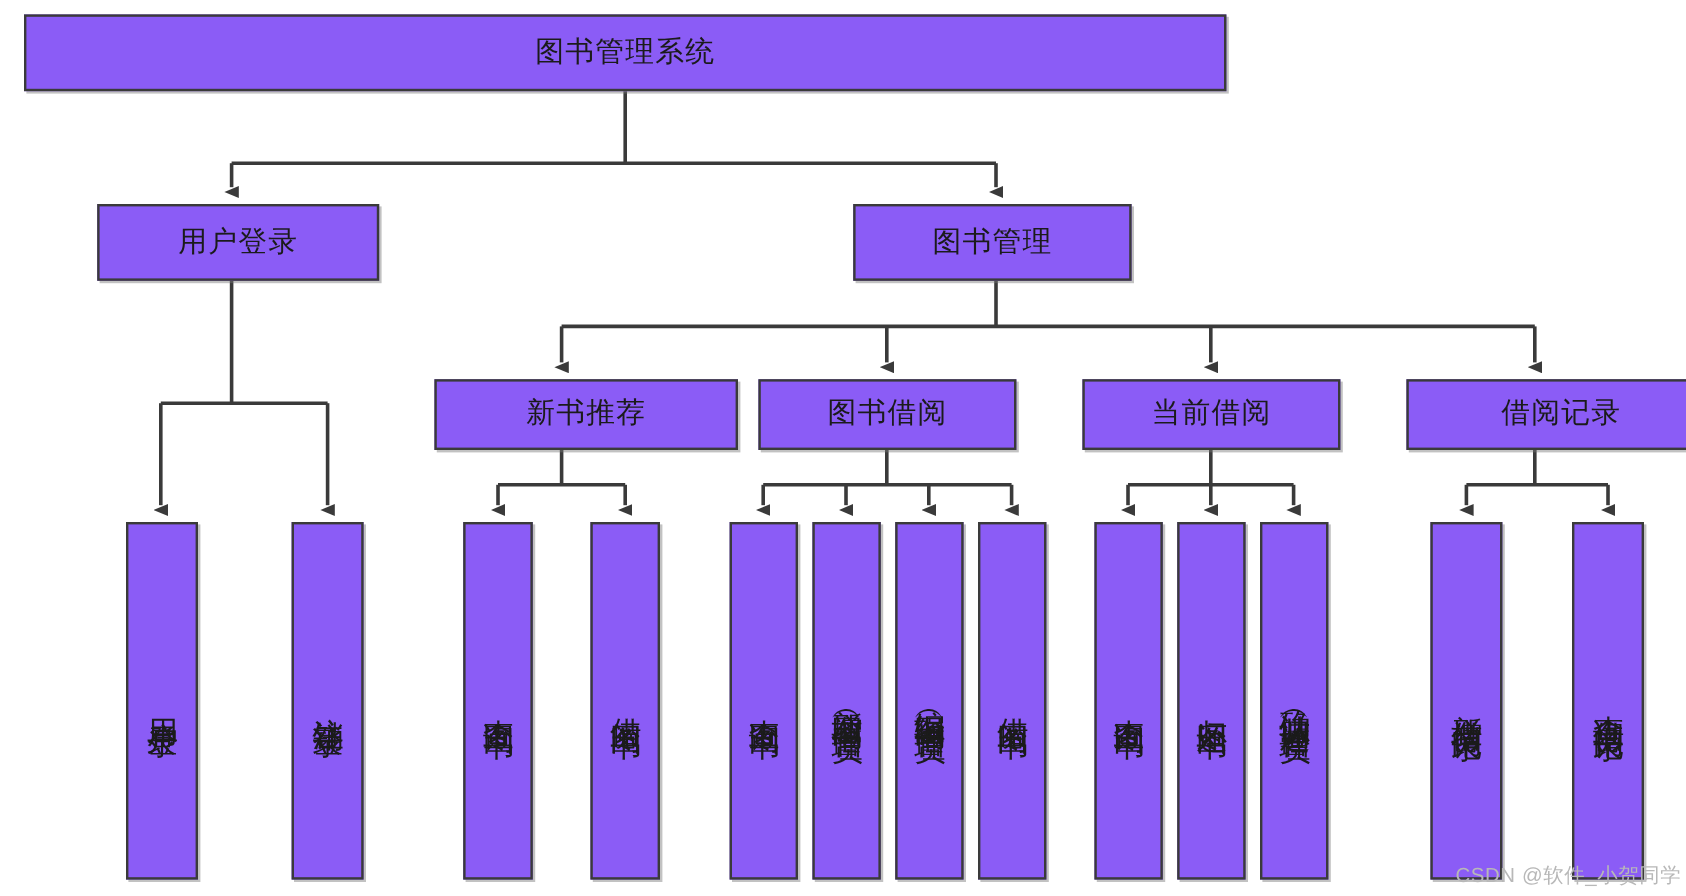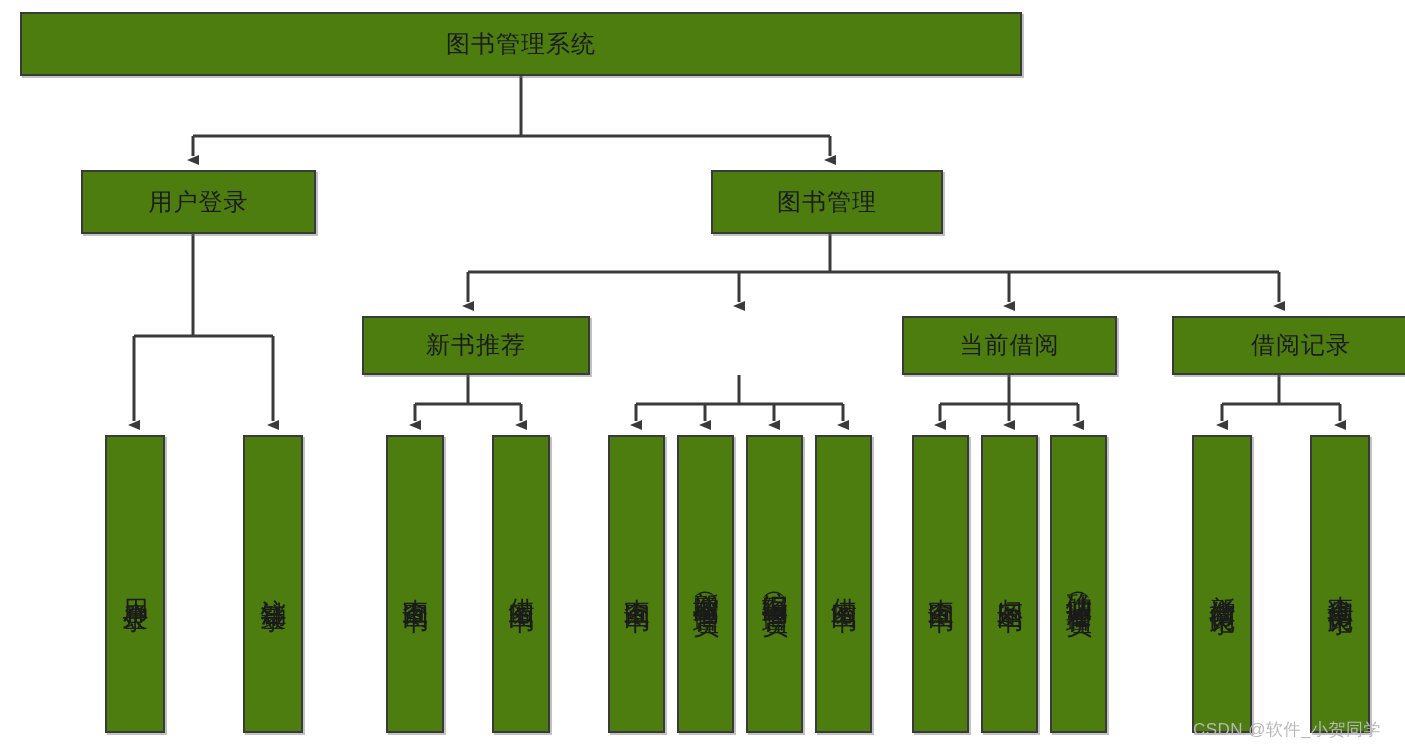--- a/index.html
+++ b/index.html
@@ -17,21 +17,21 @@
   #canvas {
     position: absolute;
     left: 0;
     top: 0;
     width: 1405px;
     height: 747px;
   }
   .node {
     position: absolute;
     box-sizing: border-box;
-    background: #4d7c0f;
+    background: #8b5cf6;
     border: 2px solid #3a3a3a;
     box-shadow: 2px 2px 0 rgba(120,120,120,0.45);
     display: flex;
     align-items: center;
     justify-content: center;
     color: #1b1b1b;
     letter-spacing: 1px;
   }
   .node.h {
     font-size: 24px;
@@ -48,21 +48,21 @@
     justify-content: center;
   }
   .node.v .txt {
     writing-mode: vertical-rl;
     text-orientation: upright;
     display: block;
     white-space: nowrap;
   }
   #watermark {
     position: absolute;
-    right: 24px;
+    right: 4px;
     bottom: 6px;
     font-size: 17px;
     color: #b8b8b8;
     letter-spacing: 0.5px;
     white-space: nowrap;
     z-index: 5;
   }
   svg.edges {
     position: absolute;
     left: 0;
@@ -138,24 +138,27 @@
   </div>
 
   <div class="node h" style="left:81px; top:170px; width:235px; height:64px;">
     <span class="txt">用户登录</span>
   </div>
 
   <div class="node h" style="left:711px; top:170px; width:232px; height:64px;">
     <span class="txt">图书管理</span>
   </div>
 
-  <div class="node h" style="left:362px; top:316px; width:228px; height:59px;">
+  <div class="node h" style="left:362px; top:316px; width:253px; height:59px;">
     <span class="txt">新书推荐</span>
   </div>
 
+  <div class="node h" style="left:632px; top:316px; width:215px; height:59px;">
+    <span class="txt">图书借阅</span>
+  </div>
 
   <div class="node h" style="left:902px; top:316px; width:215px; height:59px;">
     <span class="txt">当前借阅</span>
   </div>
 
   <div class="node h" style="left:1172px; top:316px; width:258px; height:59px;">
     <span class="txt">借阅记录</span>
   </div>
 
   <div class="node v" style="left:105px; top:435px; width:60px; height:298px;">

